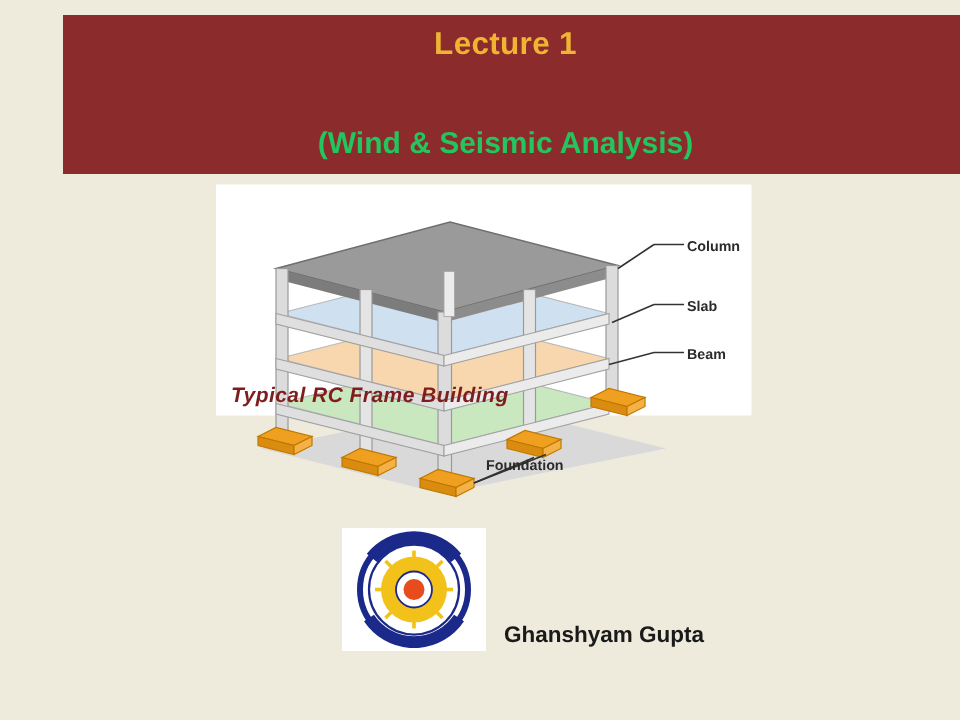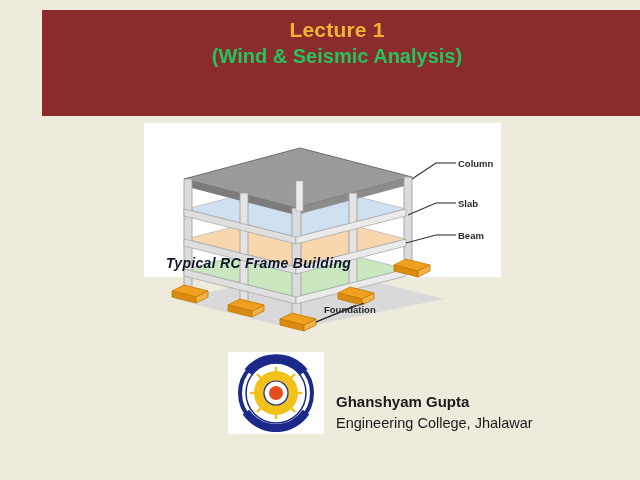--- a/index.html
+++ b/index.html
@@ -22,20 +22,21 @@
     top: 10px;
     width: 598px;
     height: 106px;
     background: #8c2b2b;
     display: flex;
     flex-direction: column;
     align-items: center;
     justify-content: flex-start;
     padding-top: 7px;
     box-sizing: border-box;
+    gap: 40px;
   }
   .lecture-label {
     color: #f0b433;
     font-size: 21px;
     font-weight: bold;
     line-height: 26px;
     letter-spacing: 0.2px;
     margin-left: -8px;
   }
   .main-title {
@@ -62,27 +63,27 @@
     top: 123px;
     width: 357px;
     height: 154px;
     background: #ffffff;
   }
   .figure-svg {
     display: block;
   }
   .figure-caption {
     position: absolute;
-    left: 22px;
+    left: 10px;
     bottom: 6px;
     font-family: "Liberation Sans", sans-serif;
     font-style: italic;
     font-weight: bold;
     font-size: 14px;
-    color: #0f172a;
+    color: #7f1d1d;
     letter-spacing: 0.3px;
   }
 
   
   .author-block {
     position: absolute;
     left: 228px;
     top: 352px;
     display: flex;
     align-items: flex-end;
@@ -221,15 +222,14 @@
         <line x1="32" y1="51" x2="25" y2="58"></line>
       </g>
       <circle cx="44" cy="39" r="12" fill="#ffffff" stroke="#1b2a8a" stroke-width="1.2"></circle>
       <circle cx="44" cy="39" r="7" fill="#e84b1c"></circle>
       <path d="M 16 18 A 36 36 0 0 1 72 18" fill="none" stroke="#1b2a8a" stroke-width="9"></path>
       <path d="M 14 58 A 36 36 0 0 0 74 58" fill="none" stroke="#1b2a8a" stroke-width="8"></path>
     </svg>
   </div>
   <div class="author-text">
     <div class="author-name">Ghanshyam Gupta</div>
-    <div class="author-college">Engineering College, Jhalawar</div>
   </div>
 </div>
 
 </body></html>

